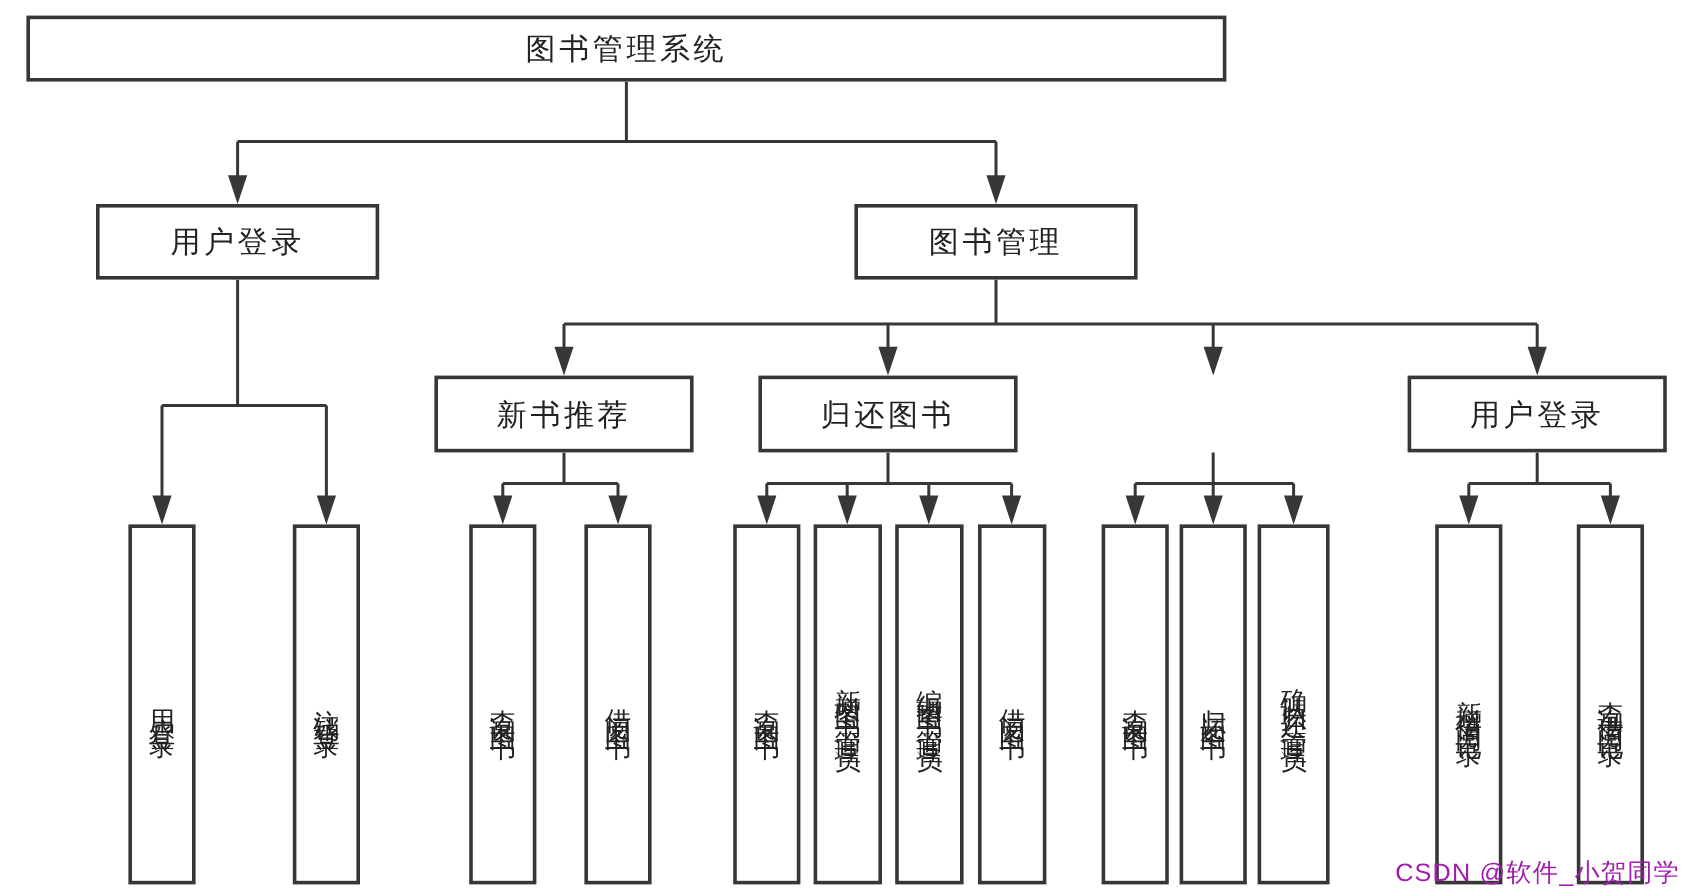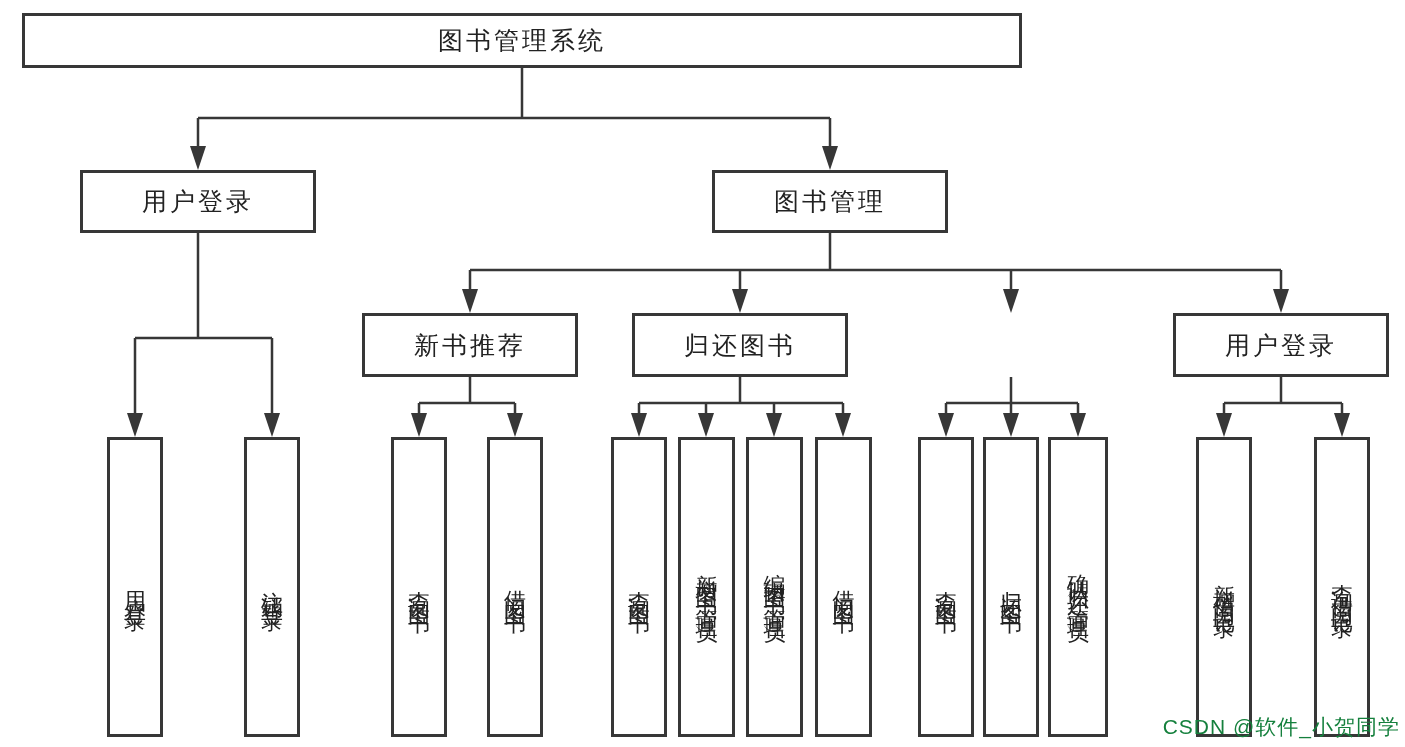--- a/index.html
+++ b/index.html
@@ -47,21 +47,21 @@
     line-height: 1;
     white-space: normal;
   }
 
   .watermark {
     position: absolute;
     right: 5px;
     top: 713px;
     font-size: 21px;
     letter-spacing: 1px;
-    color: #15803d;
+    color: #a21caf;
     z-index: 5;
     white-space: nowrap;
   }
 </style>
 </head>
 <body>
 
 <div class="canvas">
 
   <svg class="connectors" viewBox="0 0 1405 747" aria-hidden="true">

